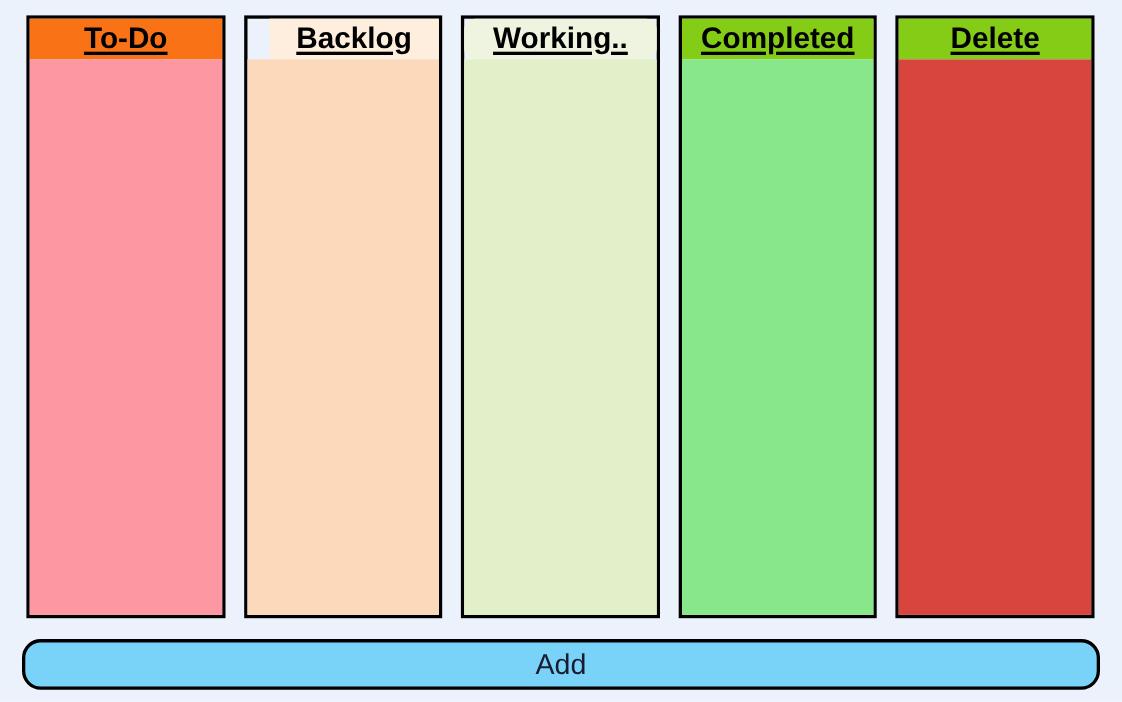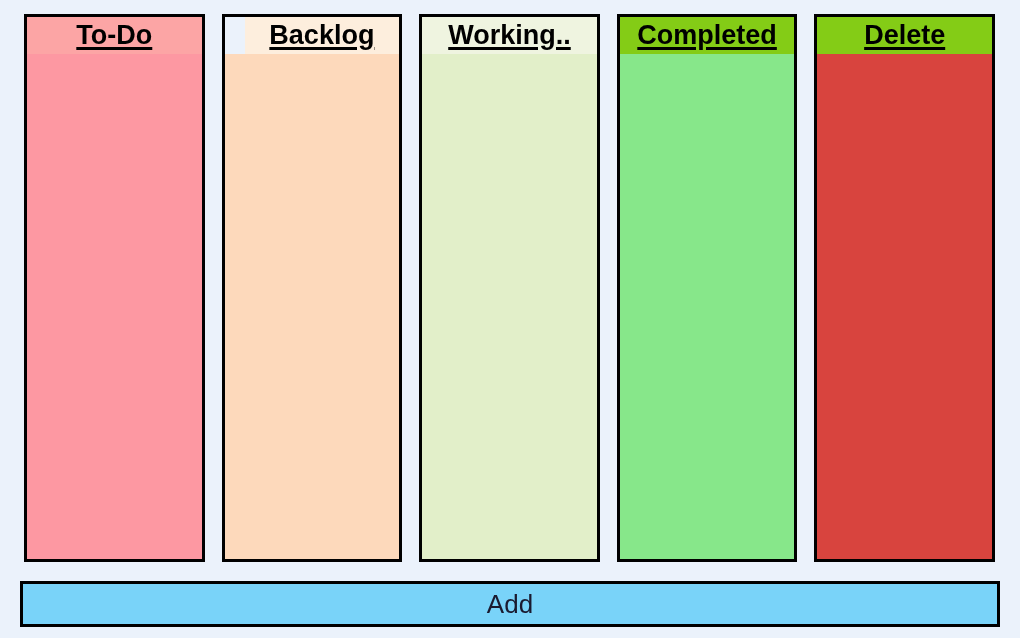--- a/index.html
+++ b/index.html
@@ -63,35 +63,35 @@
   }
 </style>
 </head>
 <body>
 
 <div class="page" style="background-color: rgb(235, 242, 251);">
 
   <div class="board">
 
     <div class="column">
-      <div class="column-header" style="background-color: #fca5a5;">
+      <div class="column-header" style="background-color: #f97316;">
         <span class="column-label">To-Do</span>
       </div>
       <div class="column-body" style="background-color: rgb(253, 152, 162);"></div>
     </div>
 
     <div class="column">
       <div class="column-header" style="background-color: rgb(253, 238, 221); margin-left: 20px;">
         <span class="column-label">Backlog</span>
       </div>
       <div class="column-body" style="background-color: rgb(253, 217, 187);"></div>
     </div>
 
     <div class="column">
-      <div class="column-header" style="background-color: rgb(239, 244, 224);">
+      <div class="column-header" style="background-color: rgb(239, 244, 224); border-radius: 10px;">
         <span class="column-label">Working..</span>
       </div>
       <div class="column-body" style="background-color: rgb(226, 239, 201);"></div>
     </div>
 
     <div class="column">
       <div class="column-header" style="background-color: #84cc16;">
         <span class="column-label">Completed</span>
       </div>
       <div class="column-body" style="background-color: rgb(135, 231, 138);"></div>
@@ -99,15 +99,15 @@
 
     <div class="column">
       <div class="column-header" style="background-color: #84cc16;">
         <span class="column-label">Delete</span>
       </div>
       <div class="column-body" style="background-color: rgb(216, 68, 62);"></div>
     </div>
 
   </div>
 
-  <div class="add-button" style="background-color: rgb(121, 211, 249); color: rgb(26, 26, 48);">Add</div>
+  <div class="add-button" style="background-color: rgb(121, 211, 249); color: rgb(26, 26, 48); border-radius: 17px;">Add</div>
 
 </div>
 
 </body></html>

